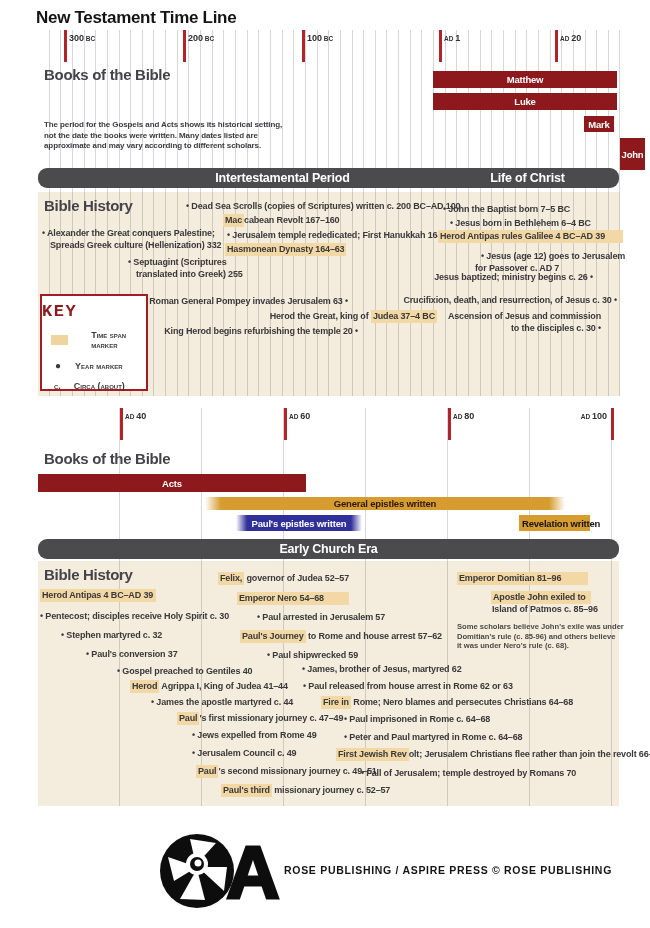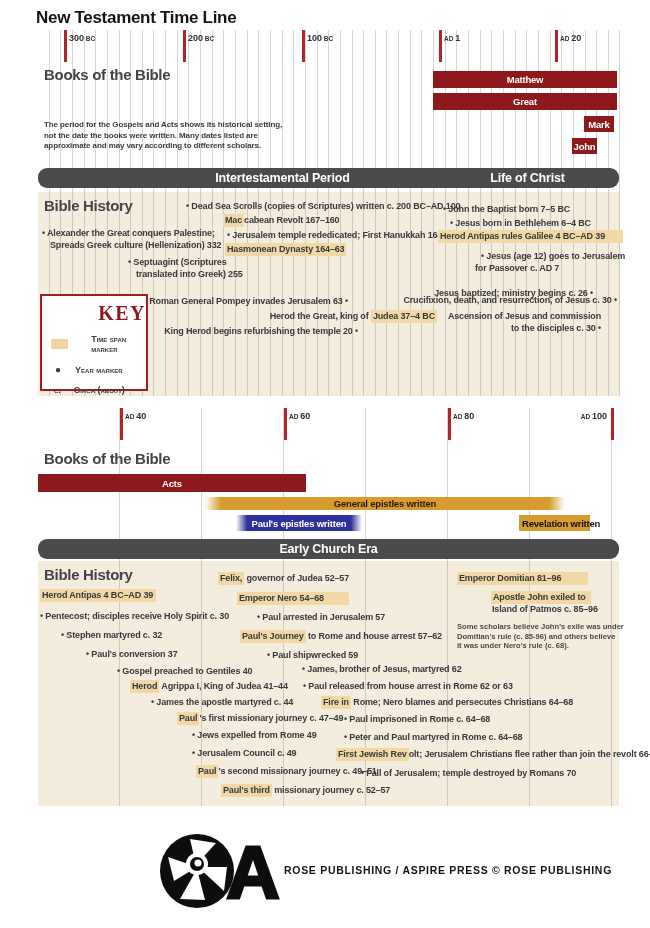--- a/index.html
+++ b/index.html
@@ -21,22 +21,22 @@
   .bar.maroon{background:#8e191d;color:#ffffff;}
   .bar.gold{background:linear-gradient(90deg,rgba(214,156,47,0) 0,#d69c2f 16px,#d69c2f calc(100% - 16px),rgba(214,156,47,0) 100%);color:#2b1807;}
   .bar.gold-solid{background:#d69c2f;color:#151210;}
   .bar.blue{background:linear-gradient(90deg,rgba(48,48,155,0) 0,#30309b 11px,#30309b calc(100% - 11px),rgba(48,48,155,0) 100%);color:#ffffff;}
   .bar.left{justify-content:flex-start;padding-left:3px;overflow:visible;}
   .ev{font-size:9px;font-weight:bold;white-space:nowrap;letter-spacing:-0.15px;line-height:11px;color:#39383b;}
   .ev .hl{background:#f2d8a4;display:inline-block;padding:1px 2px;margin:-1px 0;}
   .notes{font-size:8px;font-weight:bold;line-height:10.6px;color:#3b3a3e;letter-spacing:-0.1px;white-space:nowrap;}
   .scholar{font-size:7.6px;font-weight:bold;line-height:9.6px;color:#4a4948;white-space:nowrap;}
   .keybox{border:2px solid #a21c23;background:#ffffff;}
-  .keytitle{font-family:Liberation Serif, serif;font-weight:bold;font-size:20px;color:#8e191d;
-            letter-spacing:1.5px;text-align:right;}
+  .keytitle{font-family:Liberation Mono, monospace;font-weight:bold;font-size:17px;color:#8e191d;
+            letter-spacing:1.5px;text-align:left;}
   .keyrow{display:flex;align-items:center;font-variant:small-caps;font-weight:bold;font-size:9px;color:#3a393d;}
   .sw-span{width:20px;height:10px;background:#efd49e;}
   .sw-dot{font-size:10px;line-height:10px;}
   .sw-c{font-size:9px;font-weight:bold;}
   .credit{font-size:10.5px;font-weight:bold;letter-spacing:0.7px;color:#141414;text-transform:uppercase;white-space:nowrap;}
 </style>
 </head>
 <body>
 
 <div class="page">
@@ -95,40 +95,40 @@
     <div class="abs ticklab" style="top: 33px; left: 188px;"><span>200</span><span class="sm"> BC</span></div>
     <div class="abs tick" style="left: 302px; top: 30px; height: 32px;"></div>
     <div class="abs ticklab" style="top: 33px; left: 307px;"><span>100</span><span class="sm"> BC</span></div>
     <div class="abs tick" style="left: 439px; top: 30px; height: 32px;"></div>
     <div class="abs ticklab" style="top: 33px; left: 444px;"><span class="sm">AD </span><span>1</span></div>
     <div class="abs tick" style="left: 555px; top: 30px; height: 32px;"></div>
     <div class="abs ticklab" style="top: 33px; left: 560px;"><span class="sm">AD </span><span>20</span></div>
     <div class="abs era" style="left: 38px; top: 168px; width: 393px; padding-left: 48px;">Intertestamental Period</div>
     <div class="abs era" style="left: 436px; top: 168px; width: 183px;">Life of Christ</div>
     <div class="abs bar maroon" style="left: 433px; top: 71px; width: 184px; height: 17px;">Matthew</div>
-    <div class="abs bar maroon" style="left: 433px; top: 93px; width: 184px; height: 17px;">Great</div>
+    <div class="abs bar maroon" style="left: 433px; top: 93px; width: 184px; height: 17px;">Luke</div>
     <div class="abs bar maroon" style="left: 584px; top: 116px; width: 30px; height: 16px;">Mark</div>
-    <div class="abs bar maroon" style="left: 572px; top: 138px; width: 25px; height: 16px;">John</div>
+    <div class="abs bar maroon" style="left: 620px; top: 138px; width: 25px; height: 32px;">John</div>
     <div class="abs ev" style="left: 186px; top: 201px;"><span>• Dead Sea Scrolls (copies of Scriptures) written c. 200 BC–AD 100</span></div>
     <div class="abs ev" style="left: 223px; top: 215px;"><span class="hl">Mac</span><span>cabean Revolt 167–160</span></div>
     <div class="abs ev" style="left: 42px; top: 228px;"><span>• Alexander the Great conquers Palestine;</span></div>
     <div class="abs ev" style="left: 50px; top: 240px;"><span>Spreads Greek culture (Hellenization) 332</span></div>
     <div class="abs ev" style="left: 227px; top: 230px;"><span>• Jerusalem temple rededicated; First Hanukkah 164</span></div>
     <div class="abs ev" style="left: 225px; top: 244px;"><span class="hl">Hasmonean Dynasty 164–63</span></div>
     <div class="abs ev" style="left: 128px; top: 257px;"><span>• Septuagint (Scriptures</span></div>
     <div class="abs ev" style="left: 136px; top: 269px;"><span>translated into Greek) 255</span></div>
     <div class="abs ev" style="right: 302px; text-align: left; top: 296px;"><span>Roman General Pompey invades Jerusalem 63 •</span></div>
     <div class="abs ev" style="right: 213px; text-align: right; top: 311px;"><span>Herod the Great, king of </span><span class="hl">Judea 37–4 BC</span></div>
     <div class="abs ev" style="right: 292px; text-align: right; top: 326px;"><span>King Herod begins refurbishing the temple 20 •</span></div>
     <div class="abs ev" style="left: 443px; top: 204px;"><span>• John the Baptist born 7–5 BC</span></div>
     <div class="abs ev" style="left: 450px; top: 218px;"><span>• Jesus born in Bethlehem 6–4 BC</span></div>
     <div class="abs ev" style="left: 438px; top: 231px;"><span class="hl" style="min-width: 181px;">Herod Antipas rules Galilee 4 BC–AD 39</span></div>
     <div class="abs ev" style="left: 481px; top: 251px;"><span>• Jesus (age 12) goes to Jerusalem</span></div>
     <div class="abs ev" style="left: 475px; top: 263px;"><span>for Passover c. AD 7</span></div>
-    <div class="abs ev" style="right: 57px; text-align: left; top: 288px;"><span>Jesus baptized; ministry begins c. 26 •</span></div>
+    <div class="abs ev" style="right: 57px; text-align: left; top: 272px;"><span>Jesus baptized; ministry begins c. 26 •</span></div>
     <div class="abs ev" style="right: 33px; text-align: center; top: 295px;"><span>Crucifixion, death, and resurrection, of Jesus c. 30 •</span></div>
     <div class="abs ev" style="right: 49px; text-align: right; top: 311px;"><span>Ascension of Jesus and commission</span></div>
     <div class="abs ev" style="right: 49px; text-align: right; top: 323px;"><span>to the disciples c. 30 •</span></div>
     <div class="abs tick" style="left: 120px; top: 408px; height: 32px;"></div>
     <div class="abs ticklab" style="top: 411px; left: 125px;"><span class="sm">AD </span><span>40</span></div>
     <div class="abs tick" style="left: 284px; top: 408px; height: 32px;"></div>
     <div class="abs ticklab" style="top: 411px; left: 289px;"><span class="sm">AD </span><span>60</span></div>
     <div class="abs tick" style="left: 448px; top: 408px; height: 32px;"></div>
     <div class="abs ticklab" style="top: 411px; left: 453px;"><span class="sm">AD </span><span>80</span></div>
     <div class="abs tick" style="left: 611px; top: 408px; height: 32px;"></div>

